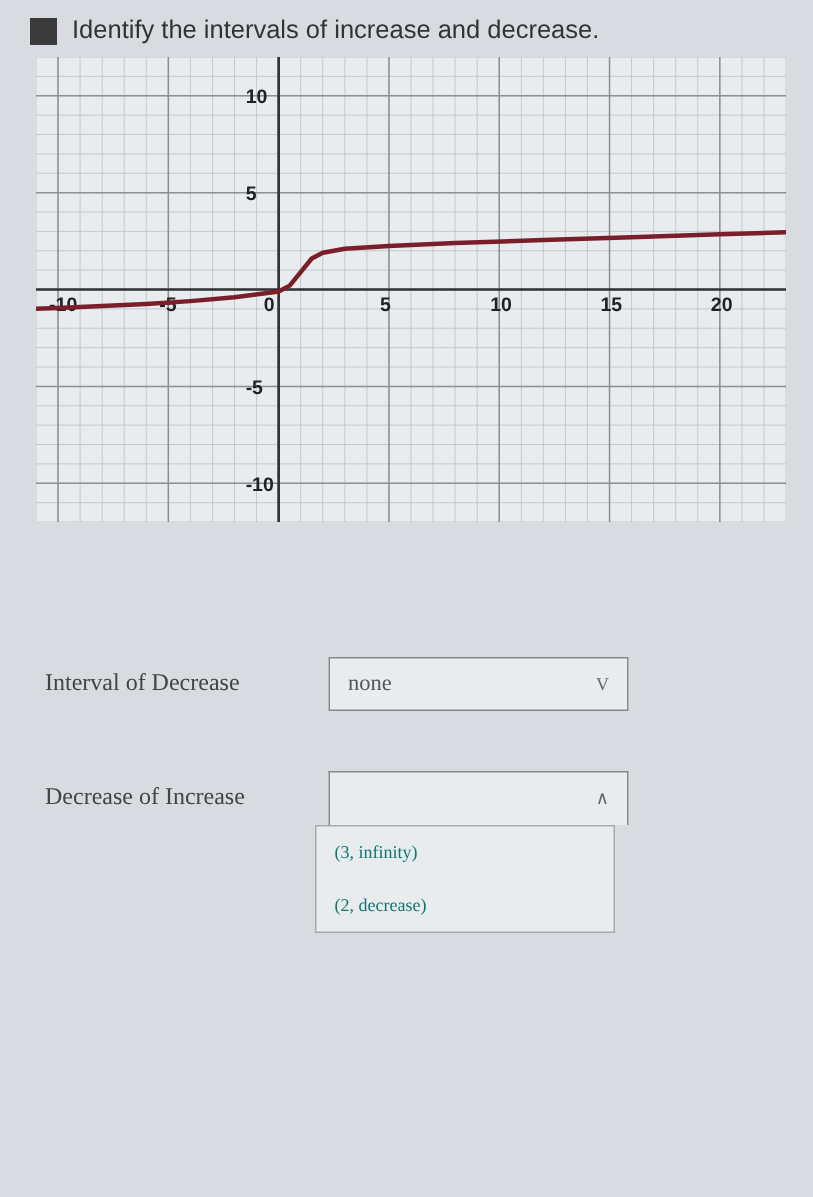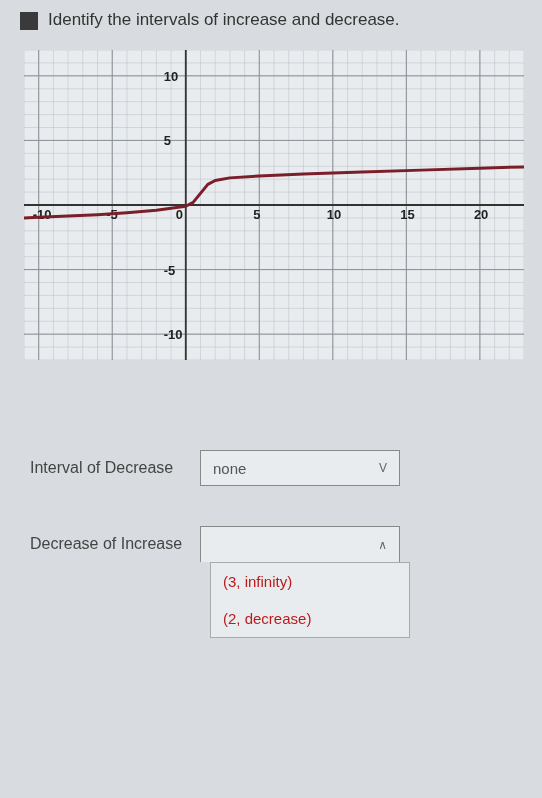--- a/index.html
+++ b/index.html
@@ -8,21 +8,21 @@
       height: 798px;
       background: #d8dce0;
       font-family: Arial, sans-serif;
       padding: 10px 20px;
       position: relative;
     }
     .header-row {
       display: flex;
       align-items: flex-start;
       gap: 10px;
-      margin-bottom: 20px;
+      margin-bottom: 8px;
     }
     .question-marker {
       width: 18px;
       height: 18px;
       background: #3a3a3a;
       margin-top: 2px;
     }
     .question-title {
       font-size: 17px;
       color: #333;
@@ -32,20 +32,21 @@
       width: 500px;
       height: 310px;
       background: #e8ecef;
       position: relative;
       margin-left: 4px;
     }
     .chart-container svg { width: 100%; height: 100%; display: block; }
     .form-section {
       margin-top: 90px;
       padding-left: 10px;
+      font-family: Liberation Serif, serif;
     }
     .form-row {
       display: flex;
       align-items: center;
       margin-bottom: 40px;
     }
     .form-label {
       font-size: 16px;
       color: #444;
       width: 170px;
@@ -54,39 +55,40 @@
       border: 1px solid #888;
       background: #e8ecef;
       height: 36px;
       width: 200px;
       display: flex;
       align-items: center;
       justify-content: space-between;
       padding: 0 12px;
       font-size: 15px;
       color: #555;
+      margin-left: 19px;
     }
     .select-box.open {
       border-bottom: none;
     }
     .chev {
       font-size: 12px;
       color: #666;
     }
     .dropdown-panel {
       margin-left: 180px;
       width: 200px;
       background: #e8ecef;
       border: 1px solid #aaa;
       margin-top: -40px;
     }
     .dropdown-item {
       padding: 10px 12px;
-      font-size: 15px;
-      color: #b91c1c;
+      font-size: 12px;
+      color: #0f766e;
     }
     .increase-wrapper { position: relative; }
   </style>
 </head>
 <body>
 
 <div class="header-row">
   <div class="question-marker"></div>
   <div class="question-title">Identify the intervals of increase and decrease.</div>
 </div>

